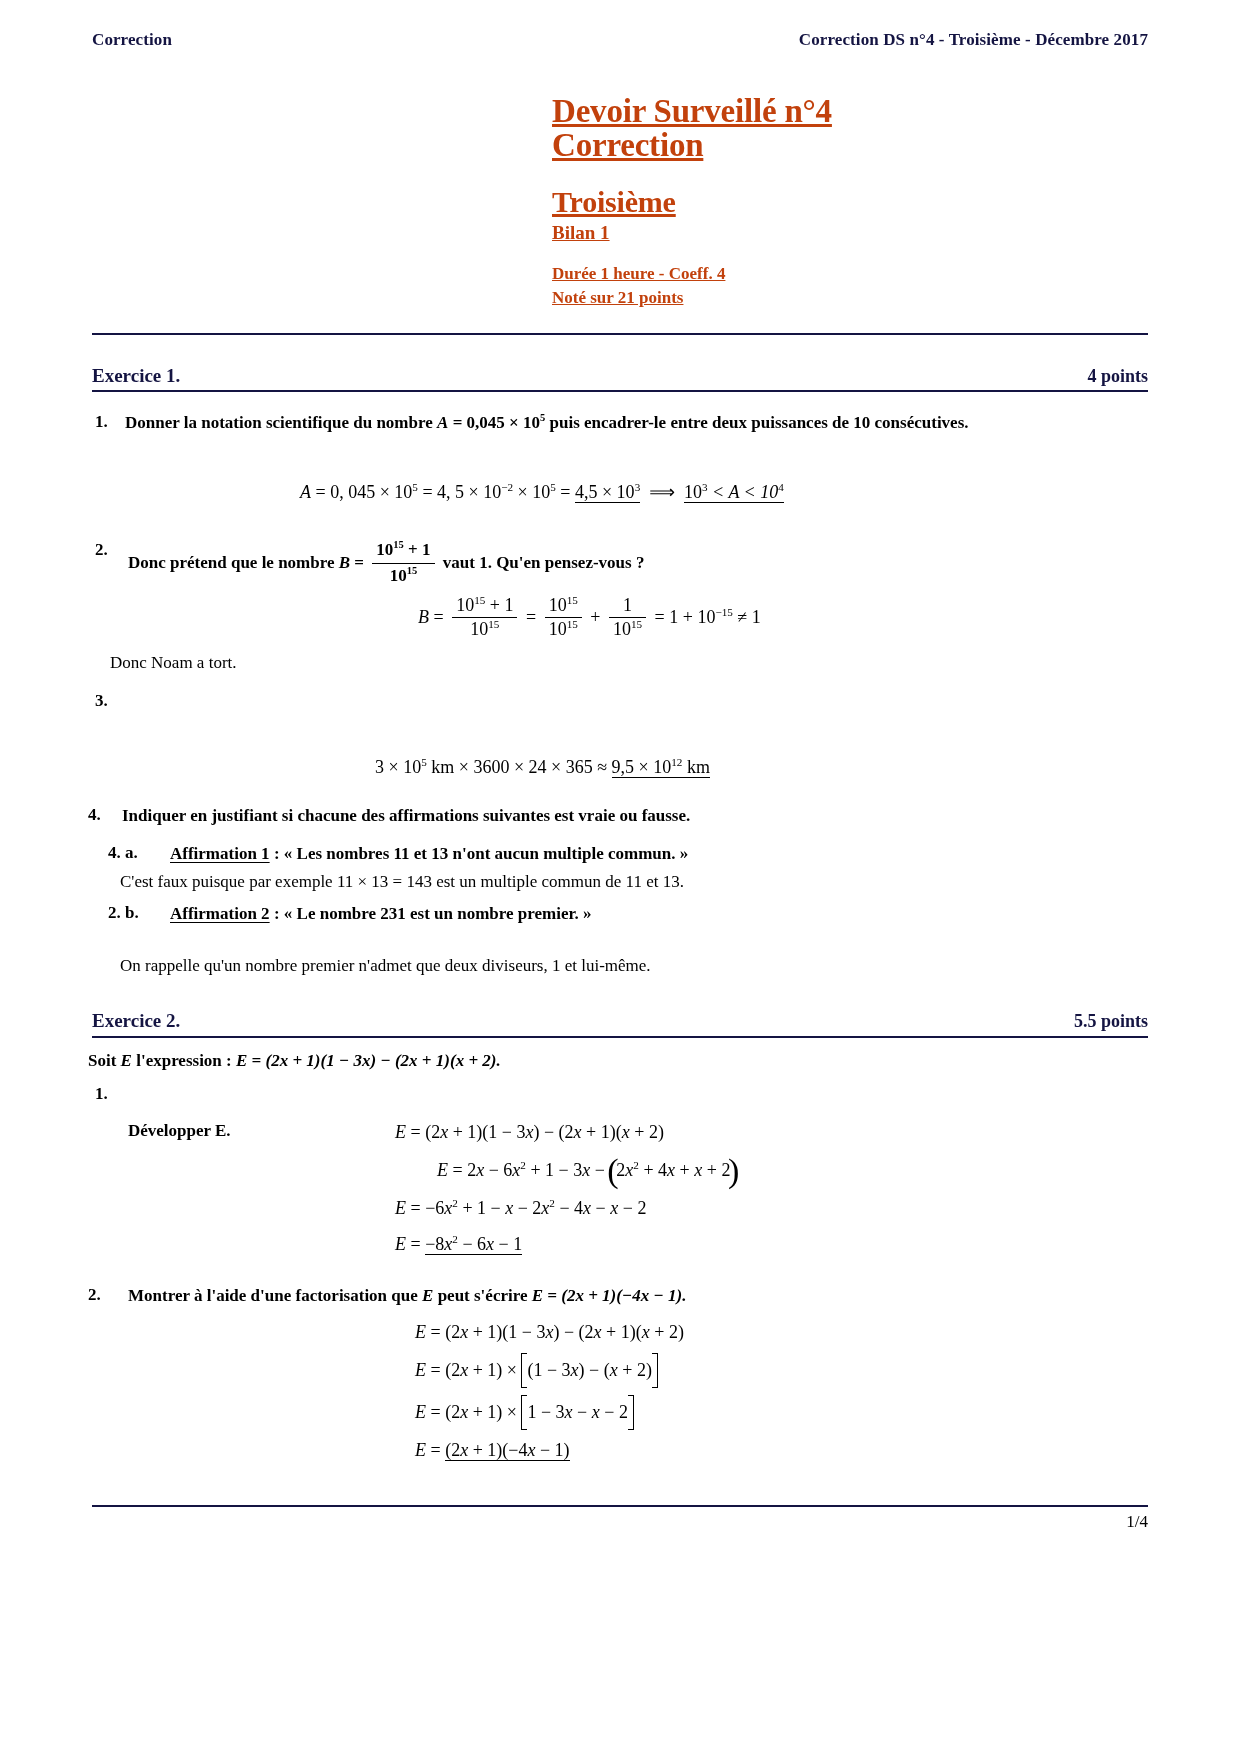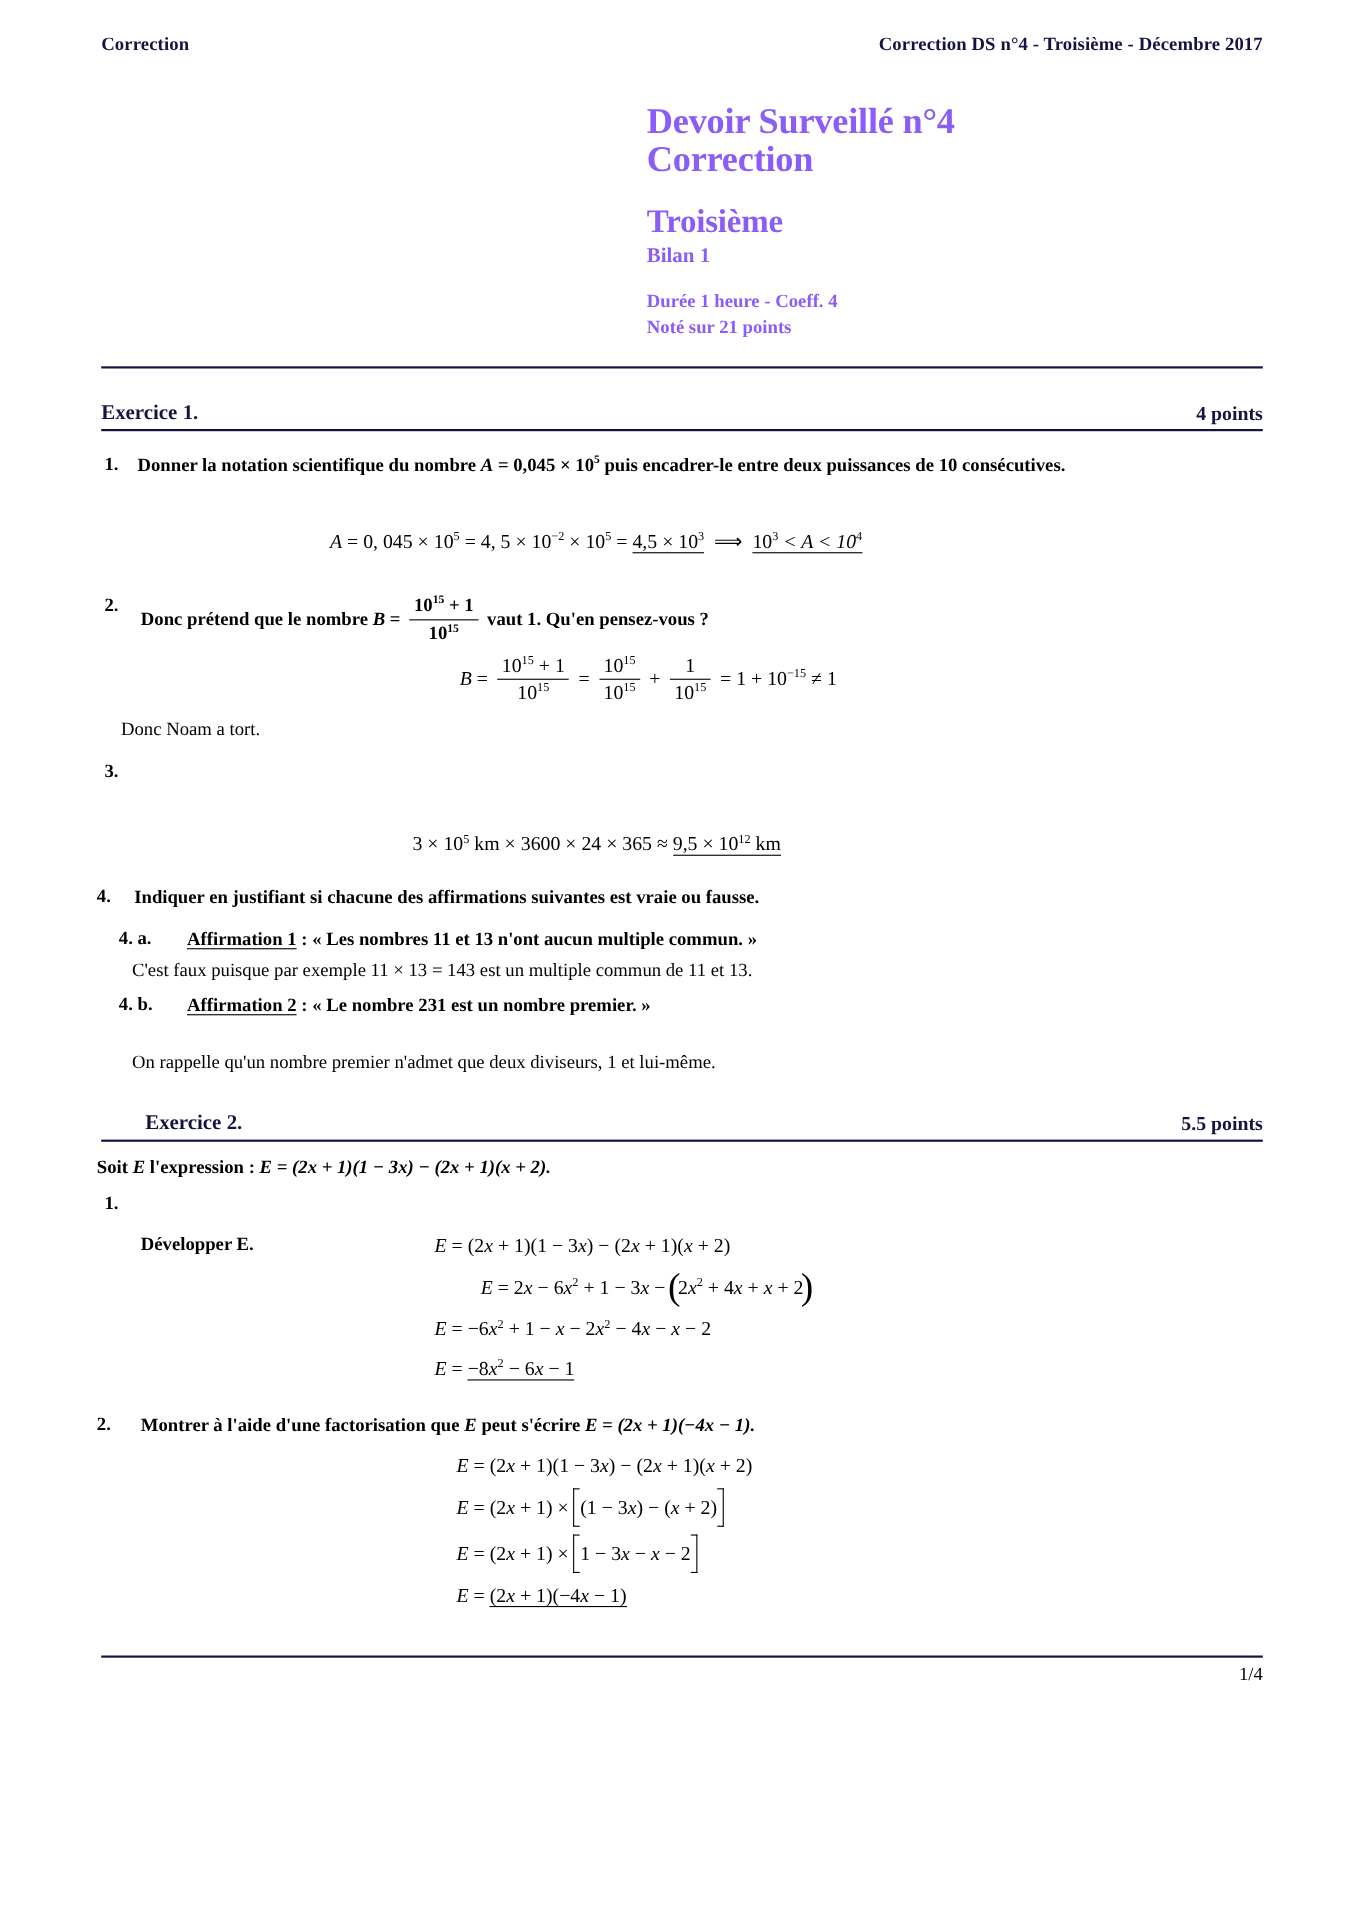--- a/index.html
+++ b/index.html
@@ -4,21 +4,21 @@
 <style>
   html,body{margin:0;padding:0;background:#fff;}
   body{width:1240px;height:1754px;font-family:"Liberation Serif",serif;color:#000;position:relative;}
   .page{position:absolute;inset:0;padding:0;}
 
   
   .runhead{position:absolute;top:30px;left:92px;right:92px;display:flex;justify-content:space-between;
            font-weight:bold;font-size:17px;color:#141442;letter-spacing:.1px;}
 
   
-  .titleblock{position:absolute;top:95px;left:588px;color:#8b5cf6;}
+  .titleblock{position:absolute;top:95px;left:552px;color:#c2410c;text-decoration:underline;}
   .t1{font-size:33px;font-weight:bold;line-height:1.02;letter-spacing:-.2px;}
   .t2{font-size:30px;font-weight:bold;line-height:1.05;margin-top:24px;letter-spacing:-.2px;}
   .t3{font-size:19px;font-weight:bold;margin-top:4px;}
   .t4{font-size:17px;font-weight:bold;margin-top:20px;}
   .t5{font-size:17px;font-weight:bold;margin-top:4px;}
 
   
   .rule{position:absolute;left:92px;right:92px;height:1.6px;background:#141442;}
 
   
@@ -124,27 +124,27 @@
 
   <div class="num" style="top:805px;left:88px;">4.</div>
   <div class="q bold" style="top:805px;left:122px;width:900px;">Indiquer en justifiant si chacune des affirmations suivantes est vraie ou fausse.</div>
 
   <div class="num" style="top:843px;left:108px;">4. a.</div>
   <div class="q bold" style="top:843px;left:170px;width:850px;">
     <span class="u">Affirmation 1</span><span> : « Les nombres 11 et 13 n'ont aucun multiple commun. »</span>
   </div>
   <div class="plain" style="top:870px;left:120px;width:900px;">C'est faux puisque par exemple 11 × 13 = 143 est un multiple commun de 11 et 13.</div>
 
-  <div class="num" style="top:903px;left:108px;">4. b.</div>
+  <div class="num" style="top:903px;left:108px;">2. b.</div>
   <div class="q bold" style="top:903px;left:170px;width:850px;">
     <span class="u">Affirmation 2</span><span> : « Le nombre 231 est un nombre premier. »</span>
   </div>
   <div class="plain" style="top:954px;left:120px;width:910px;">On rappelle qu'un nombre premier n'admet que deux diviseurs, 1 et lui-même.</div>
 
-  <div class="exhead" style="top:1010px;margin-left:40px;">
+  <div class="exhead" style="top:1010px;">
     <span>Exercice 2.</span>
     <span class="pts">5.5  points</span>
   </div>
   <div class="exrule" style="top:1036px;"></div>
 
   <div class="q bold" style="top:1050px;left:88px;width:930px;">
     <span>Soit </span><i>E</i><span> l'expression : </span><i>E = (2x + 1)(1 − 3x) − (2x + 1)(x + 2).</i>
   </div>
 
   <div class="num" style="top:1084px;left:95px;">1.</div>

